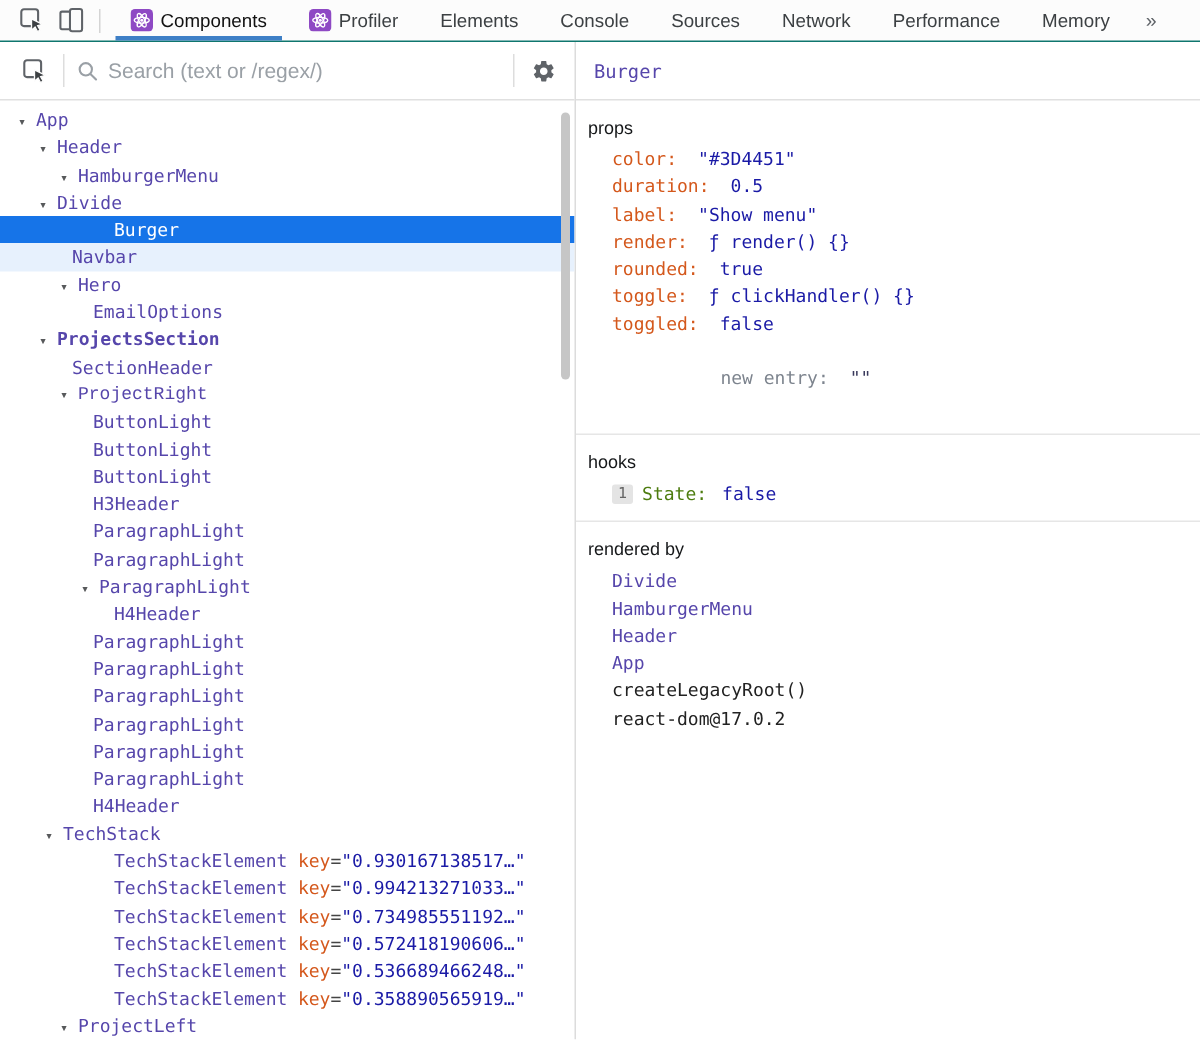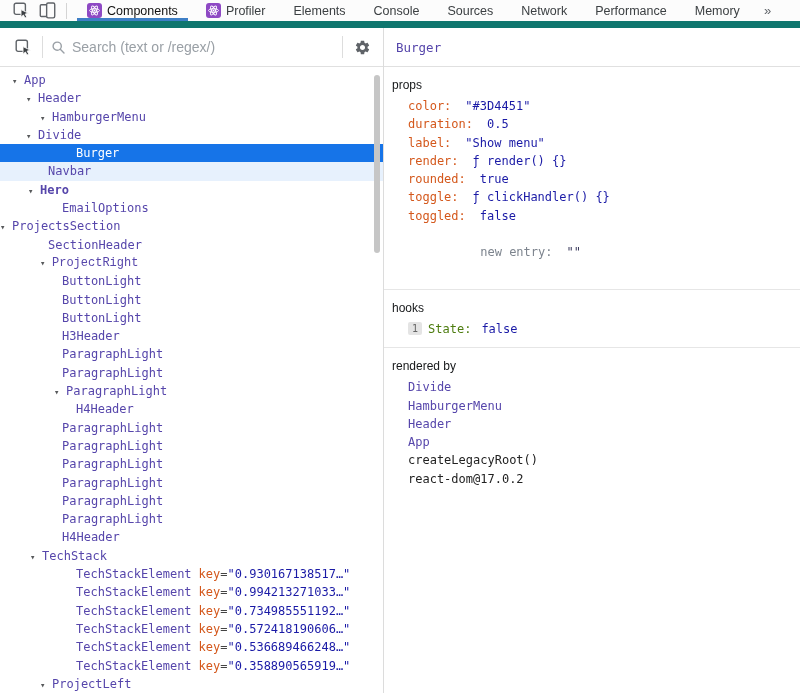--- a/index.html
+++ b/index.html
@@ -7,21 +7,21 @@
   body {
     width:800px; height:693px; overflow:hidden;
     font-family:"Liberation Sans", sans-serif;
     -webkit-font-smoothing:antialiased;
   }
   .screen { width:800px; height:693px; display:flex; flex-direction:column; }
 
   
   .topbar {
     flex:0 0 28px; height:28px; display:flex; align-items:center;
-    background:#FCFCFC; border-bottom:7px solid #0f766e; padding-left:8px;
+    background:#FCFCFC; border-bottom:1px solid #0f766e; padding-left:8px;
   }
   .tb-btn { width:26px; height:24px; display:flex; align-items:center; justify-content:center; }
   .tb-sep { width:1px; height:16px; background:#D4D4D4; margin:0 6px; flex:0 0 1px; }
   .tabs { display:flex; height:100%; align-items:stretch; }
   .tab {
     position:relative; display:flex; align-items:center;
     padding:0 12px; margin:0 2px; font-size:12.5px; color:#3C4043; white-space:nowrap;
   }
   .tab.active { color:#111; }
   .tab.active::after {
@@ -208,23 +208,23 @@
           </span>
         </div>
       </div>
       <div class="tree" id="tree">
           <div class="trow" style="padding-left: 12px;"><span class="arrow">▾</span><span class="cname">App</span></div>
           <div class="trow" style="padding-left: 26px;"><span class="arrow">▾</span><span class="cname">Header</span></div>
           <div class="trow" style="padding-left: 40px;"><span class="arrow">▾</span><span class="cname">HamburgerMenu</span></div>
           <div class="trow" style="padding-left: 26px;"><span class="arrow">▾</span><span class="cname">Divide</span></div>
           <div class="trow selected" style="padding-left: 68px;"><span class="sp"></span><span class="cname">Burger</span></div>
           <div class="trow hovered" style="padding-left: 40px;"><span class="sp"></span><span class="cname">Navbar</span></div>
-          <div class="trow" style="padding-left: 28px; font-weight: bold;"><span class="arrow">▾</span><span class="cname">Hero</span></div>
+          <div class="trow" style="padding-left: 40px;"><span class="arrow">▾</span><span class="cname">Hero</span></div>
           <div class="trow" style="padding-left: 54px;"><span class="sp"></span><span class="cname">EmailOptions</span></div>
-          <div class="trow" style=""><span class="arrow">▾</span><span class="cname">ProjectsSection</span></div>
+          <div class="trow" style="padding-left: 26px; font-weight: bold;"><span class="arrow">▾</span><span class="cname">ProjectsSection</span></div>
           <div class="trow" style="padding-left: 40px;"><span class="sp"></span><span class="cname">SectionHeader</span></div>
           <div class="trow" style="padding-left: 40px; font-family: Liberation Mono, monospace;"><span class="arrow">▾</span><span class="cname">ProjectRight</span></div>
           <div class="trow" style="padding-left: 54px;"><span class="sp"></span><span class="cname">ButtonLight</span></div>
           <div class="trow" style="padding-left: 54px;"><span class="sp"></span><span class="cname">ButtonLight</span></div>
           <div class="trow" style="padding-left: 54px;"><span class="sp"></span><span class="cname">ButtonLight</span></div>
           <div class="trow" style="padding-left: 54px;"><span class="sp"></span><span class="cname">H3Header</span></div>
           <div class="trow" style="padding-left: 54px;"><span class="sp"></span><span class="cname">ParagraphLight</span></div>
           <div class="trow" style="padding-left: 54px;"><span class="sp"></span><span class="cname">ParagraphLight</span></div>
           <div class="trow" style="padding-left: 54px;"><span class="arrow">▾</span><span class="cname">ParagraphLight</span></div>
           <div class="trow" style="padding-left: 68px;"><span class="sp"></span><span class="cname">H4Header</span></div>

